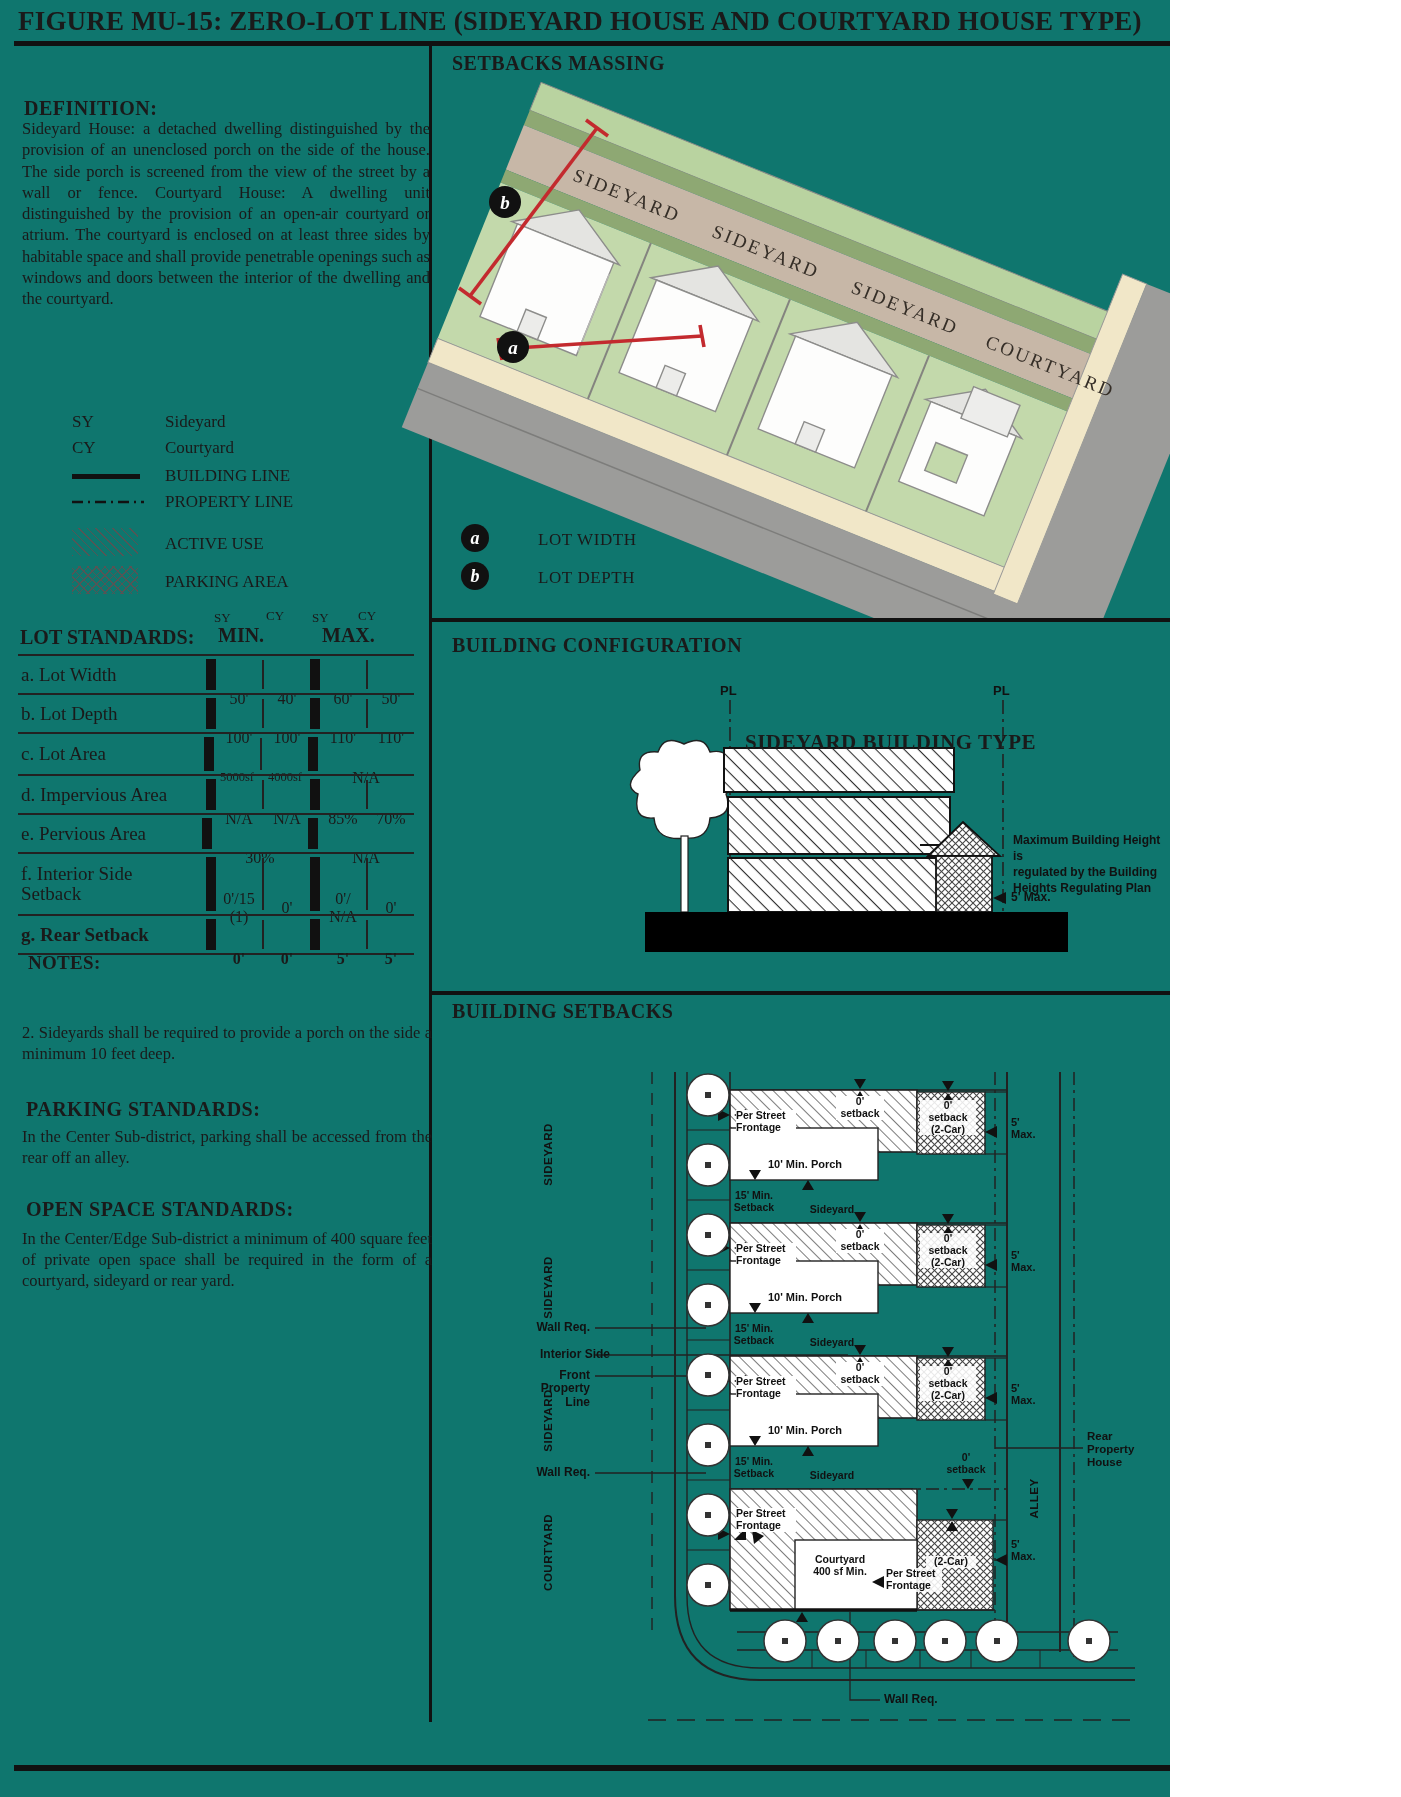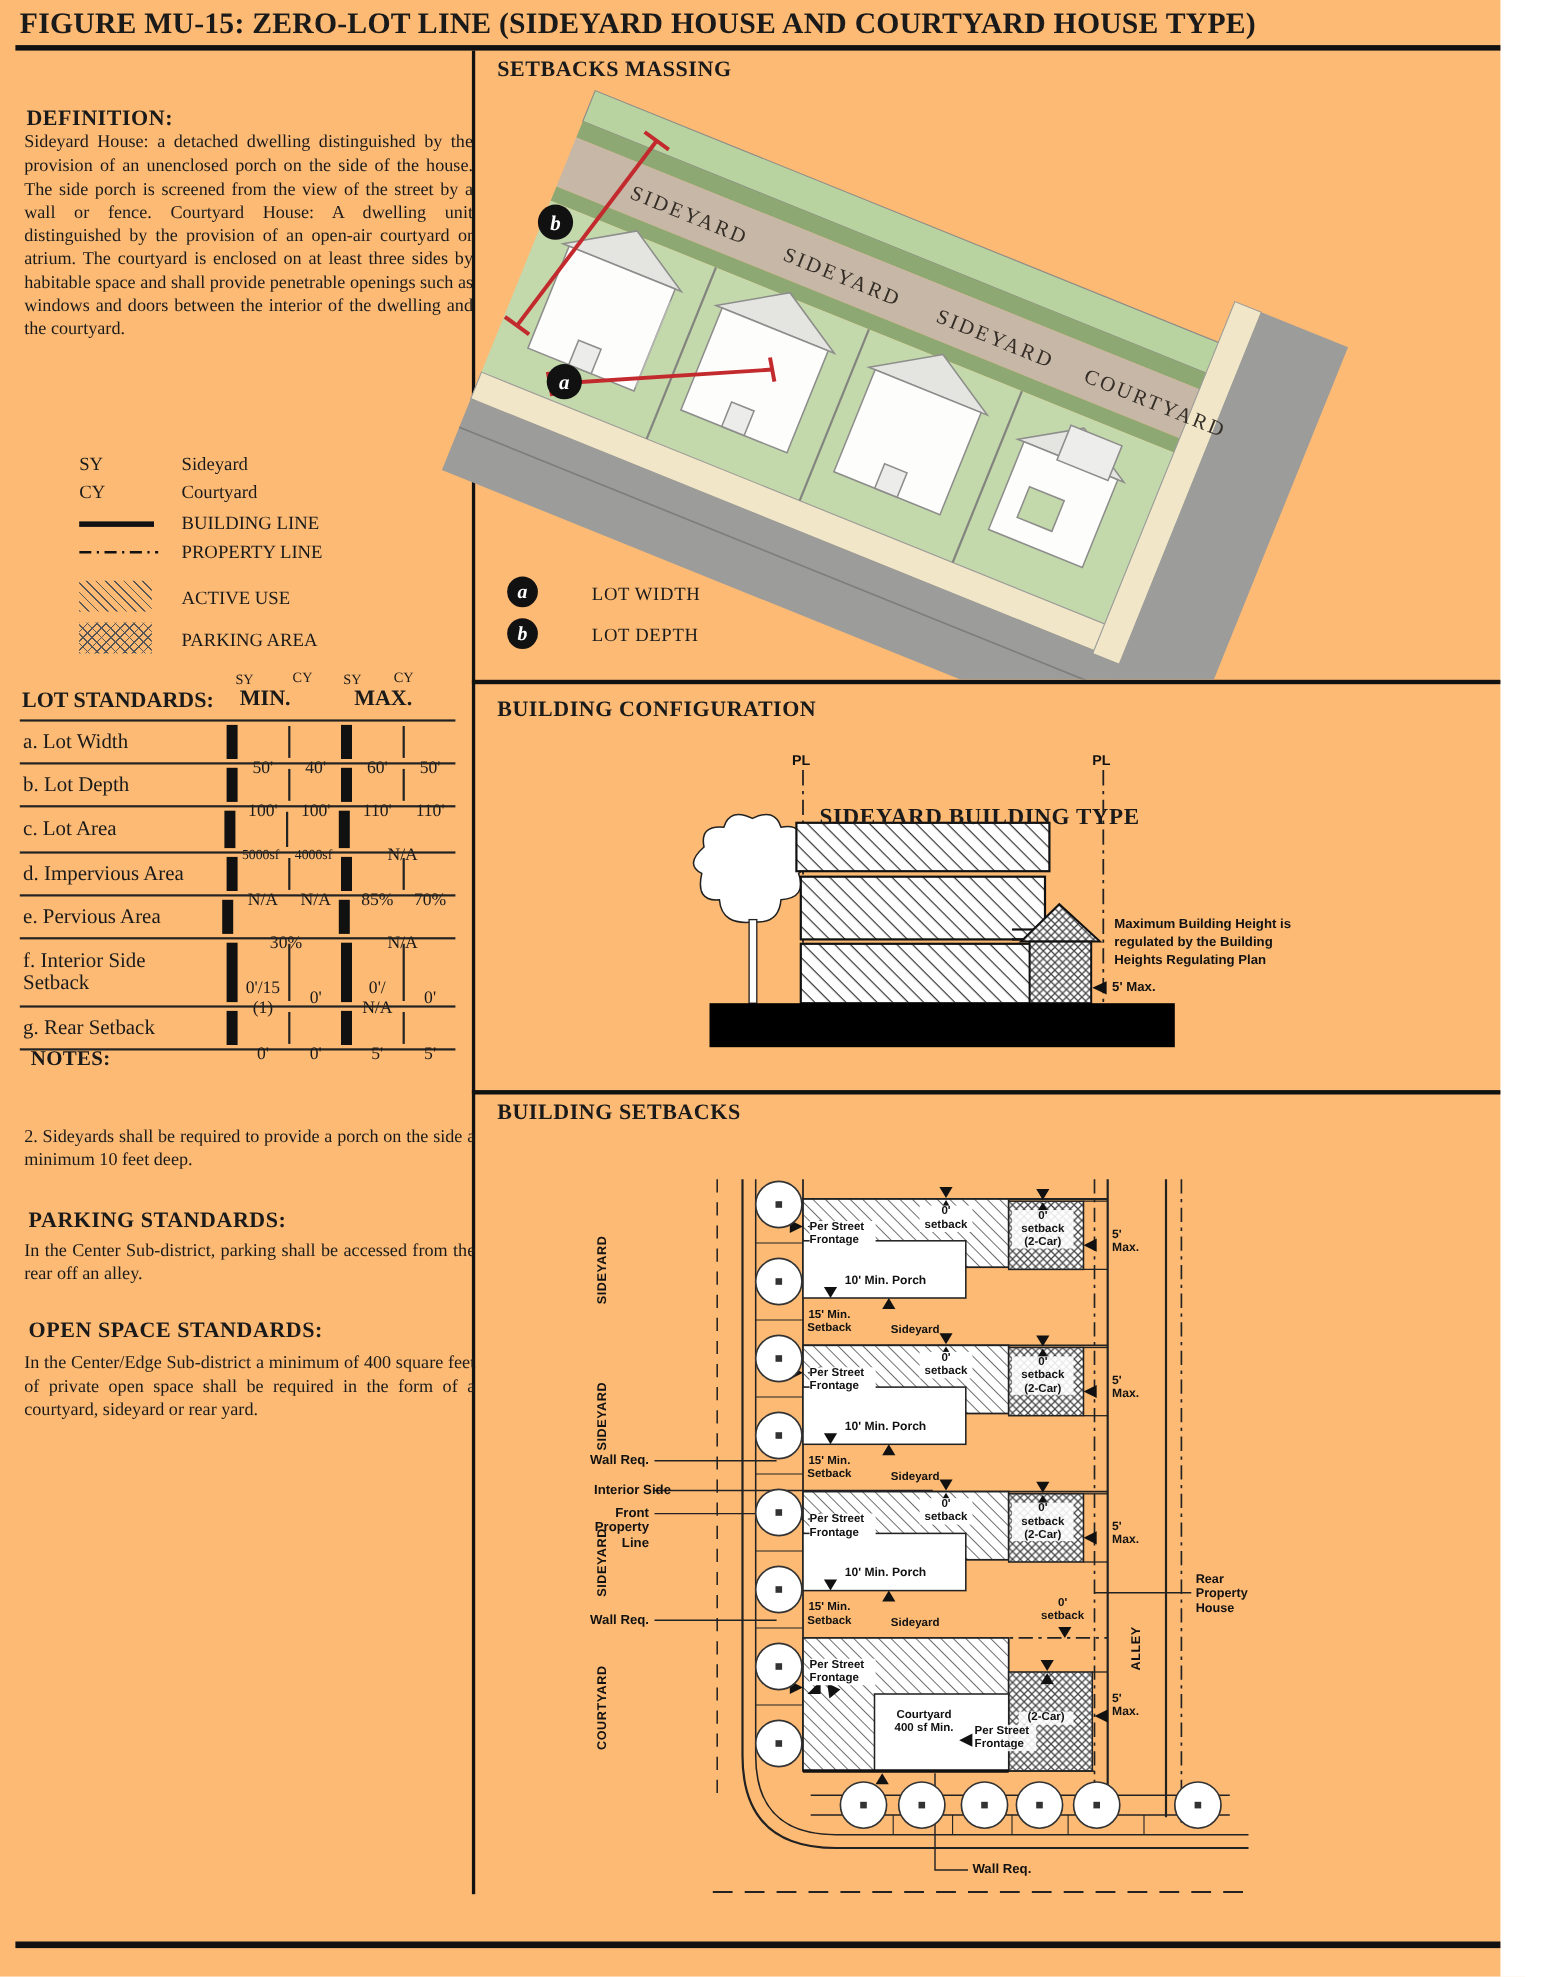--- a/index.html
+++ b/index.html
@@ -1,35 +1,35 @@
 <!DOCTYPE html>
 <html><head>
 <meta charset="utf-8">
 <style>
   html,body{margin:0;padding:0;background:#fff;}
-  #page{position:relative;width:1364px;height:1797px;background:#fdba74;font-family:"Liberation Serif",serif;color:#1a1a1a;overflow:hidden;}
+  #page{position:relative;width:1170px;height:1797px;background:#0f766e;font-family:"Liberation Serif",serif;color:#1a1a1a;overflow:hidden;}
   .abs{position:absolute;}
   .rule{background:#111;}
   .serifhead{font-family:"Liberation Serif",serif;font-weight:bold;letter-spacing:.3px;}
   .pre{white-space:pre-line;}
   
   #title{left:18px;top:6px;width:1370px;font-size:27px;font-weight:bold;letter-spacing:.2px;}
   .colhead{font-size:20px;letter-spacing:.5px;}
   #def-body{left:22px;top:118px;width:408px;font-size:16.5px;line-height:21.3px;text-align:justify;}
   .leg-row{position:absolute;font-size:17px;}
   .leg-abbr{position:absolute;left:72px;width:60px;}
   .leg-label{position:absolute;left:165px;width:230px;}
   .swatch-hatch{background:repeating-linear-gradient(45deg,#555 0 1px,transparent 1px 6px);}
   .swatch-cross{background:repeating-linear-gradient(45deg,#555 0 1px,transparent 1px 6px),repeating-linear-gradient(-45deg,#555 0 1px,transparent 1px 6px);}
   
   #lotstd{left:18px;top:608px;width:396px;}
   .t-sub{position:absolute;font-size:13px;}
   .t-big{position:absolute;font-size:20px;font-weight:bold;}
   .trow{position:relative;display:flex;align-items:center;border-top:2.4px solid #222;}
-  .trow:last-of-type{border-bottom:2.4px solid #222;}
+  .trow:last-of-type{border-bottom:2.4px solid #222;font-weight:bold;}
   .tlabel{flex:1 1 auto;font-size:19px;padding-left:3px;line-height:1.05;}
   .vbar{width:10px;align-self:stretch;background:#111;margin:3px 0;}
   .vsep{width:2px;align-self:stretch;background:#222;margin:4px 0;}
   .tcell{width:46px;text-align:center;font-size:16px;line-height:1.1;margin-top:48px;}
   .tcell.small{font-size:12.5px;}
   .tcell.span{width:96px;}
   .note-b{font-size:16.5px;line-height:21px;text-align:justify;width:410px;}
   
   .dlabel{position:absolute;font-family:"Liberation Sans",sans-serif;font-weight:700;color:#111;line-height:1.12;}
   .bgw{background:#fff;}

